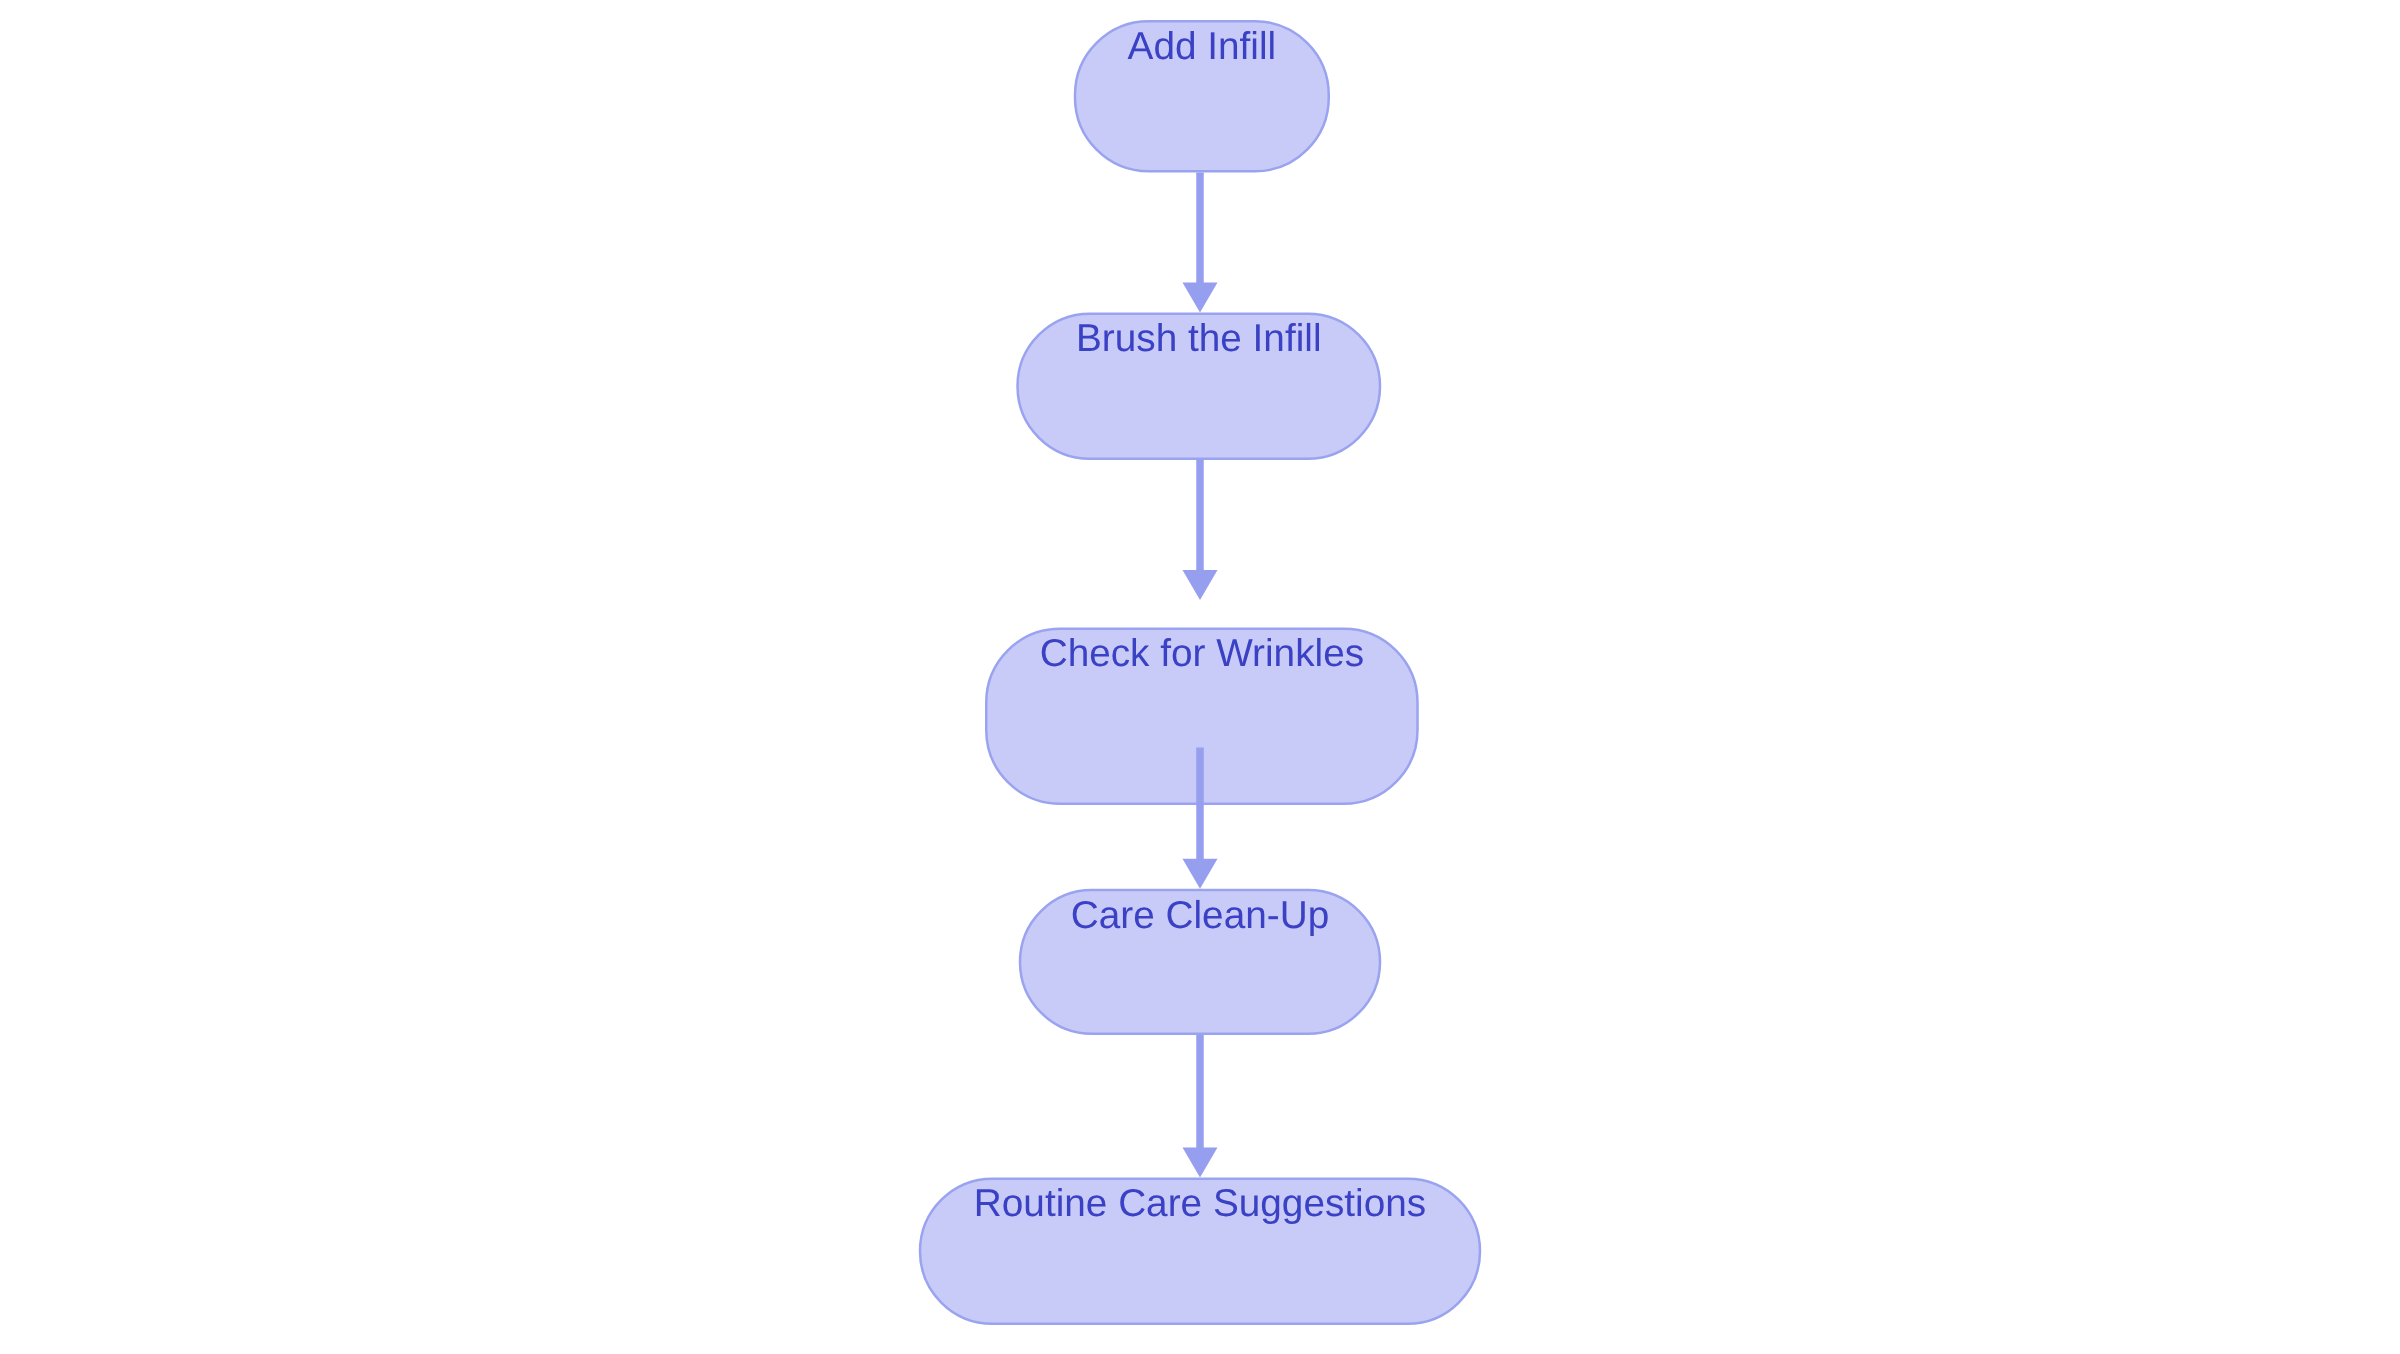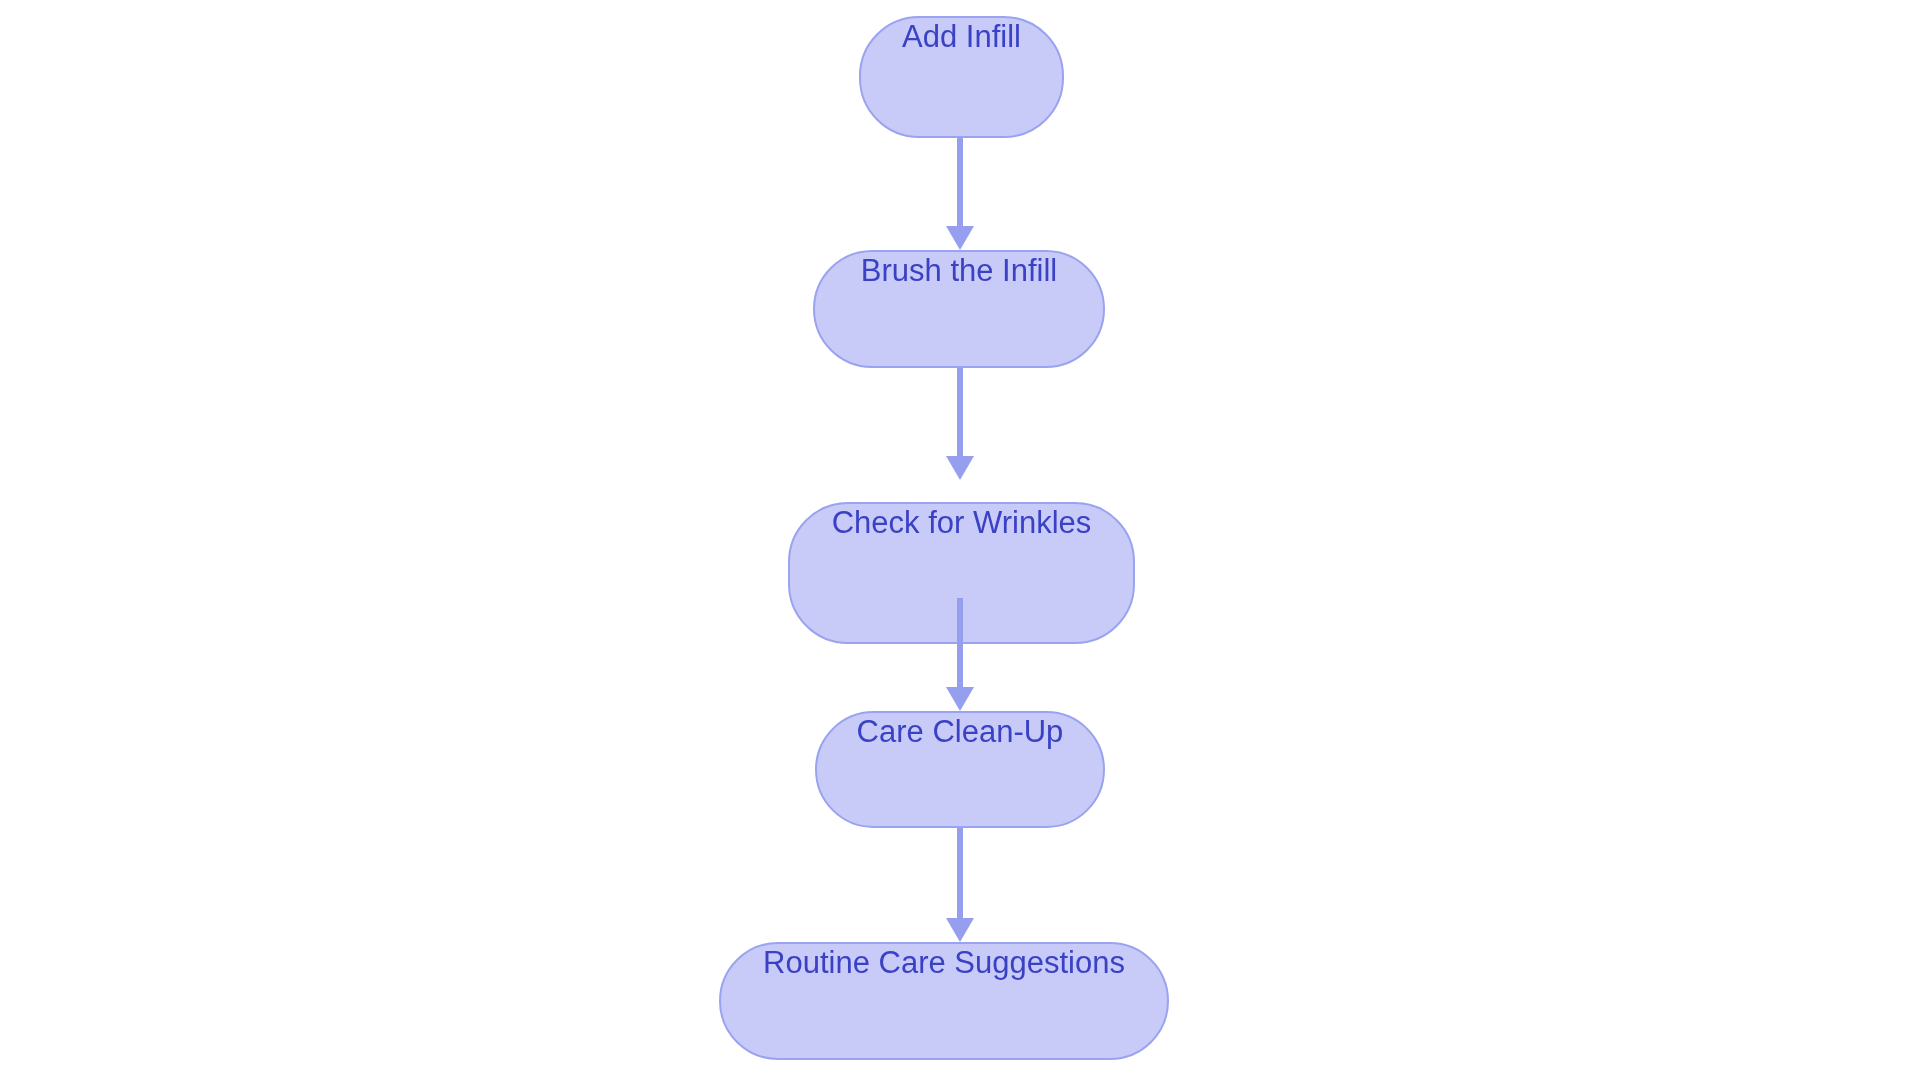--- a/index.html
+++ b/index.html
@@ -34,21 +34,21 @@
     color: var(--node-text);
     font-size: 31px;
     line-height: 1.2;
     white-space: nowrap;
     text-align: center;
   }
   .n1 { left: 859px; top: 16px;  width: 205px; height: 122px; }
   .n2 { left: 813px; top: 250px; width: 292px; height: 118px; }
   .n3 { left: 788px; top: 480px; width: 347px; height: 142px; margin-top: 22px; }
   .n4 { left: 815px; top: 711px; width: 290px; height: 117px; }
-  .n5 { left: 719px; top: 942px; width: 450px; height: 118px; }
+  .n5 { left: 735px; top: 942px; width: 450px; height: 118px; }
 
   .arrow { position: absolute; width: 28px; }
   .a1 { left: 946px; top: 138px; height: 112px; }
   .a2 { left: 946px; top: 368px; height: 112px; }
   .a3 { left: 946px; top: 598px; height: 113px; }
   .a4 { left: 946px; top: 828px; height: 114px; }
   .arrow-line {
     position: absolute;
     left: 11px; top: 0; bottom: 22px;
     width: 6px;

